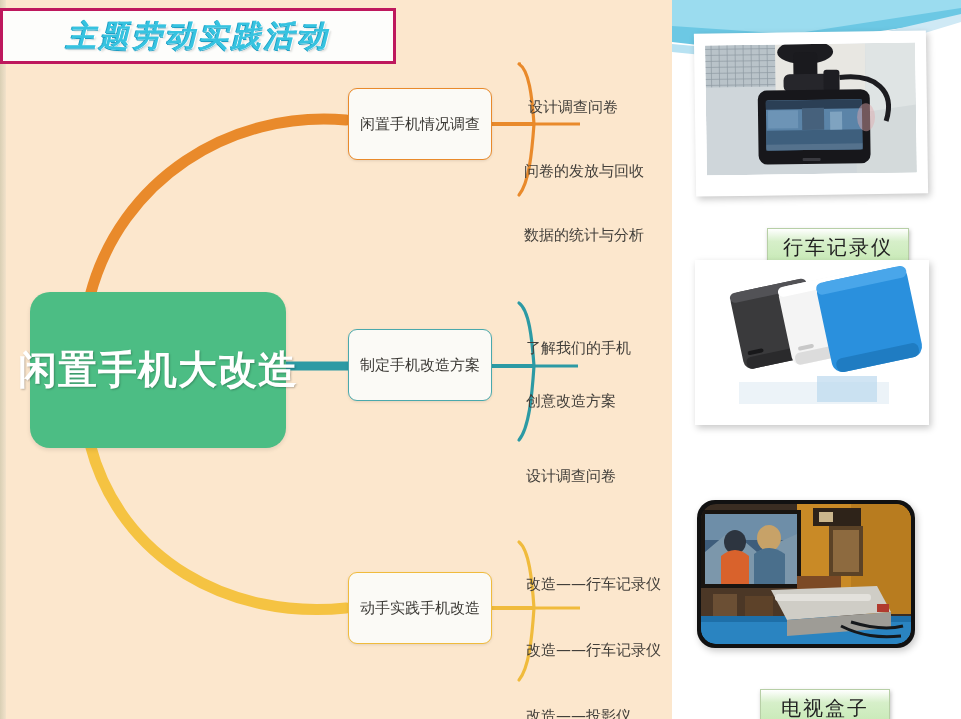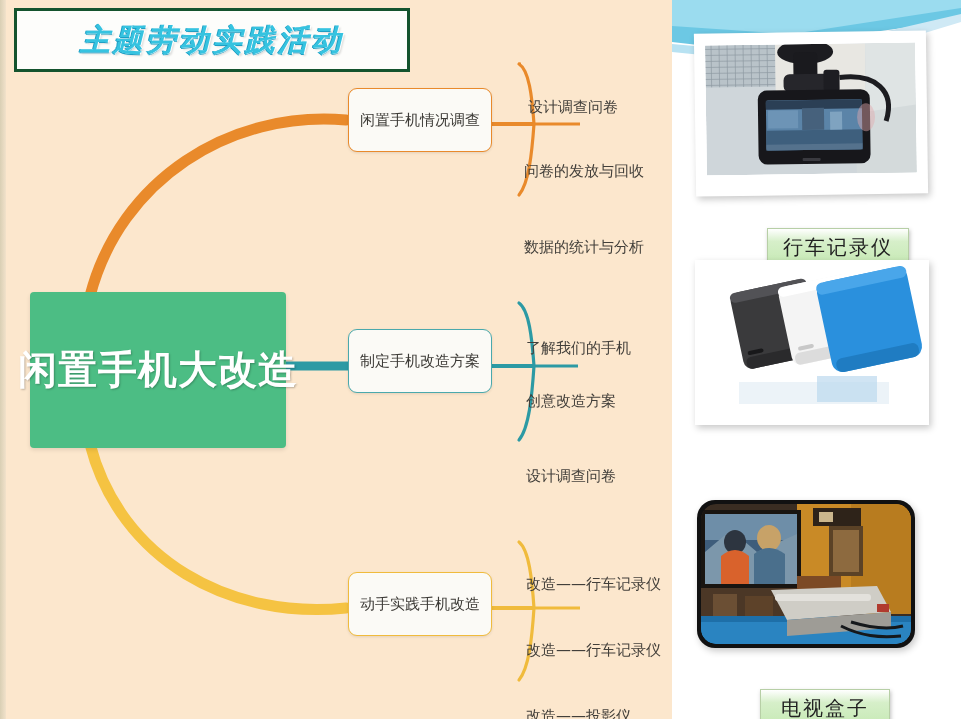--- a/index.html
+++ b/index.html
@@ -29,24 +29,24 @@
   #left-panel-edge {
     position: absolute;
     left: 0; top: 0;
     width: 6px; height: 719px;
     background: linear-gradient(to right, #d9cfb4, #f2e2cb);
   }
 
   
   #title-box {
     position: absolute;
-    left: 14px; top: 8px;
-    width: 396px; height: 64px;
+    left: 0; top: 8px;
+    width: 396px; height: 56px;
     background: #fdfdfb;
-    border: 3px solid #14532d;
+    border: 3px solid #be185d;
     box-sizing: border-box;
     display: flex;
     align-items: center;
     justify-content: center;
   }
   #title-text {
     font-family: "DejaVu Sans", "Liberation Sans", sans-serif;
     font-size: 30px;
     font-weight: bold;
     font-style: italic;
@@ -67,41 +67,41 @@
     width: 672px; height: 719px;
     pointer-events: none;
   }
 
   
   #central-node {
     position: absolute;
     left: 30px; top: 292px;
     width: 256px; height: 156px;
     background: #4cbd84;
-    border-radius: 4px;
+    border-radius: 20px;
     box-shadow: 0 2px 4px rgba(0,0,0,0.10);
     display: flex;
     align-items: center;
     justify-content: center;
   }
   #central-label {
     font-family: "DejaVu Sans", "Liberation Sans", sans-serif;
     font-size: 39px;
     font-weight: bold;
     color: #ffffff;
     letter-spacing: 1px;
     text-shadow: 1px 1px 2px rgba(0,0,0,0.25);
     white-space: nowrap;
   }
 
   
   .branch-node {
     position: absolute;
     width: 144px;
-    height: 64px;
+    height: 72px;
     background: #fbfaf6;
     border-radius: 9px;
     box-sizing: border-box;
     display: flex;
     align-items: center;
     justify-content: center;
     box-shadow: 0 1px 3px rgba(0,0,0,0.10);
   }
   .branch-label {
     font-family: "DejaVu Sans", "Liberation Sans", sans-serif;
@@ -232,21 +232,21 @@
     <div id="branch-node-2" class="branch-node">
       <span class="branch-label">动手实践手机改造</span>
     </div>
 
     <div id="branch-node-1" class="branch-node">
       <span class="branch-label">制定手机改造方案</span>
     </div>
 
     <span class="leaf-label" style="left:528px; top:56px;">设计调查问卷</span>
     <span class="leaf-label" style="left:524px; top:120px;">问卷的发放与回收</span>
-    <span class="leaf-label" style="left:524px; top:196px;font-family:Liberation Mono, monospace;">数据的统计与分析</span>
+    <span class="leaf-label" style="left:524px; top:184px;font-family:Liberation Mono, monospace;">数据的统计与分析</span>
 
     <span class="leaf-label" style="left:526px; top:297px;">了解我们的手机</span>
     <span class="leaf-label" style="left:526px; top:350px;">创意改造方案</span>
     <span class="leaf-label" style="left:526px; top:425px;">设计调查问卷</span>
 
     <span class="leaf-label" style="left:526px; top:533px;">改造——行车记录仪</span>
     <span class="leaf-label" style="left:526px; top:599px;">改造——行车记录仪</span>
     <span class="leaf-label" style="left:526px; top:665px;">改造——投影仪</span>
   </div>
 

